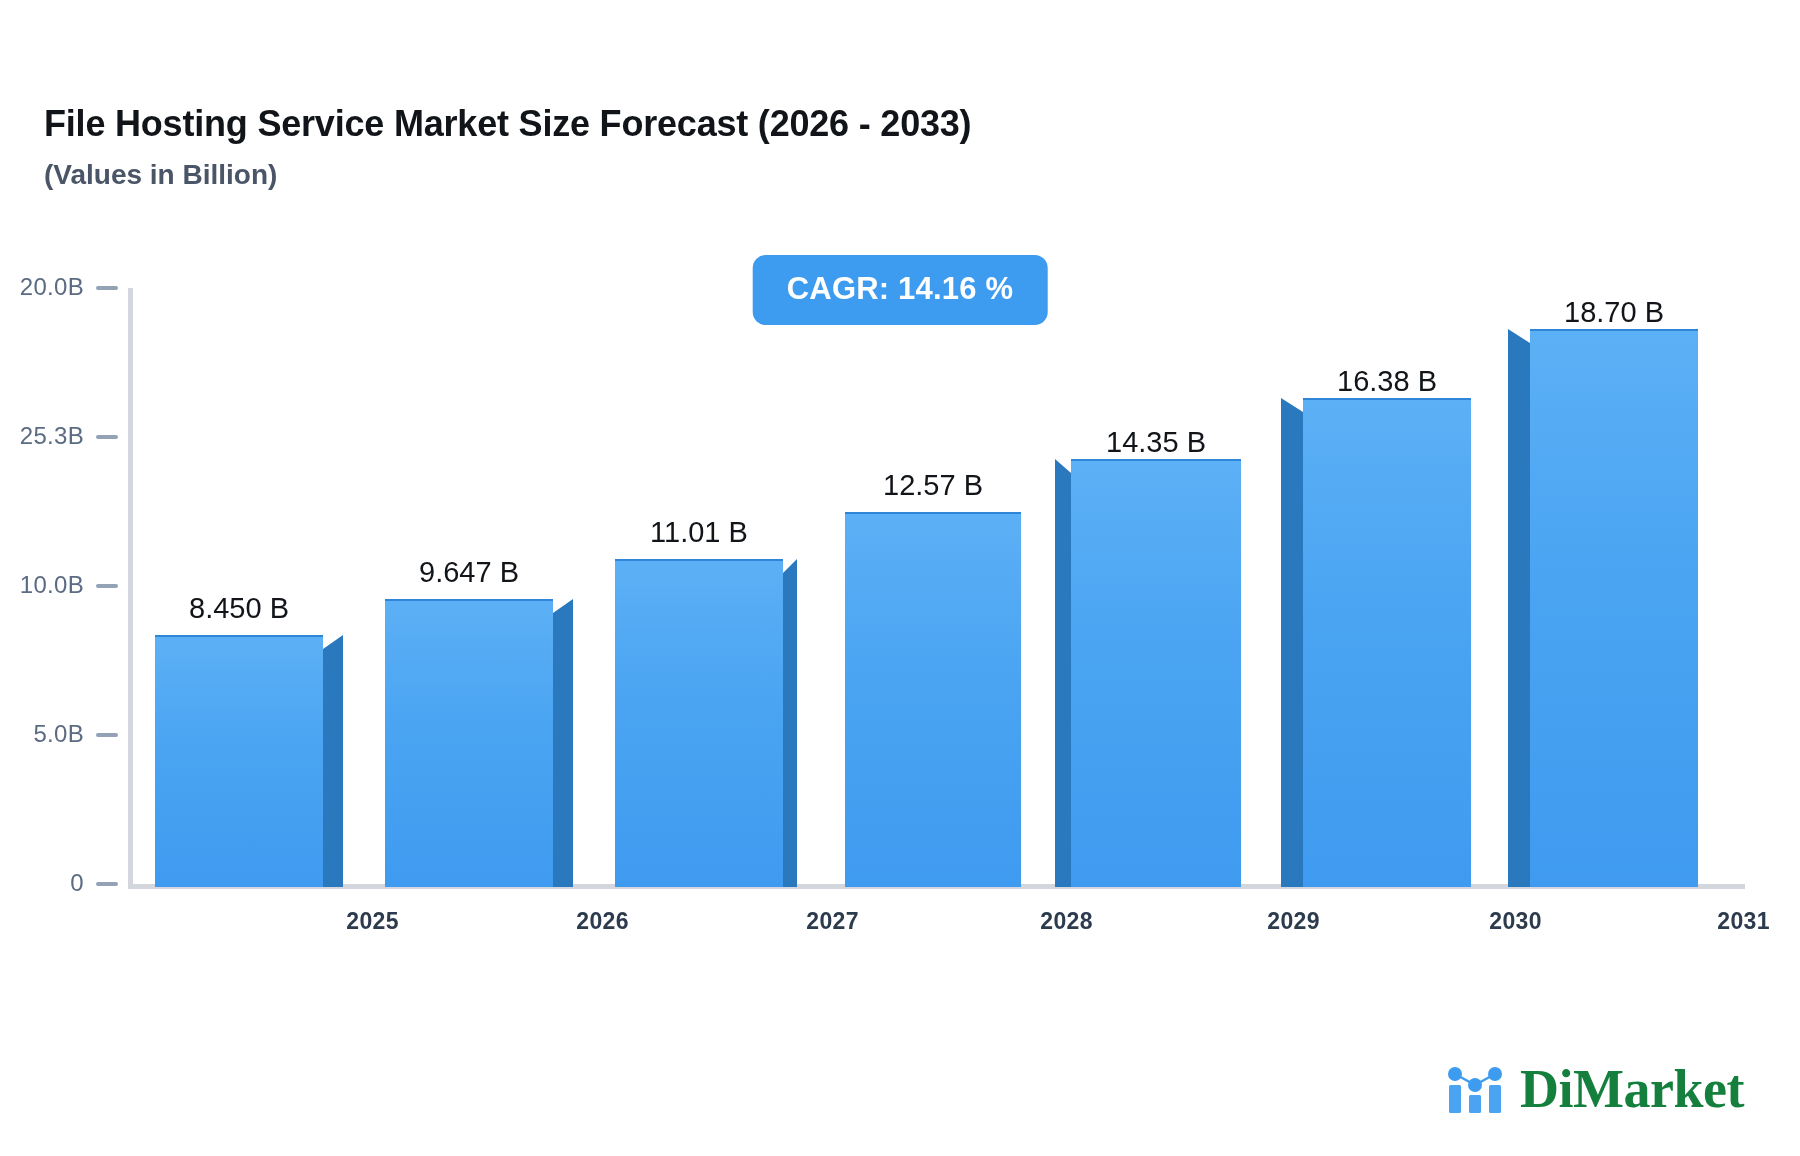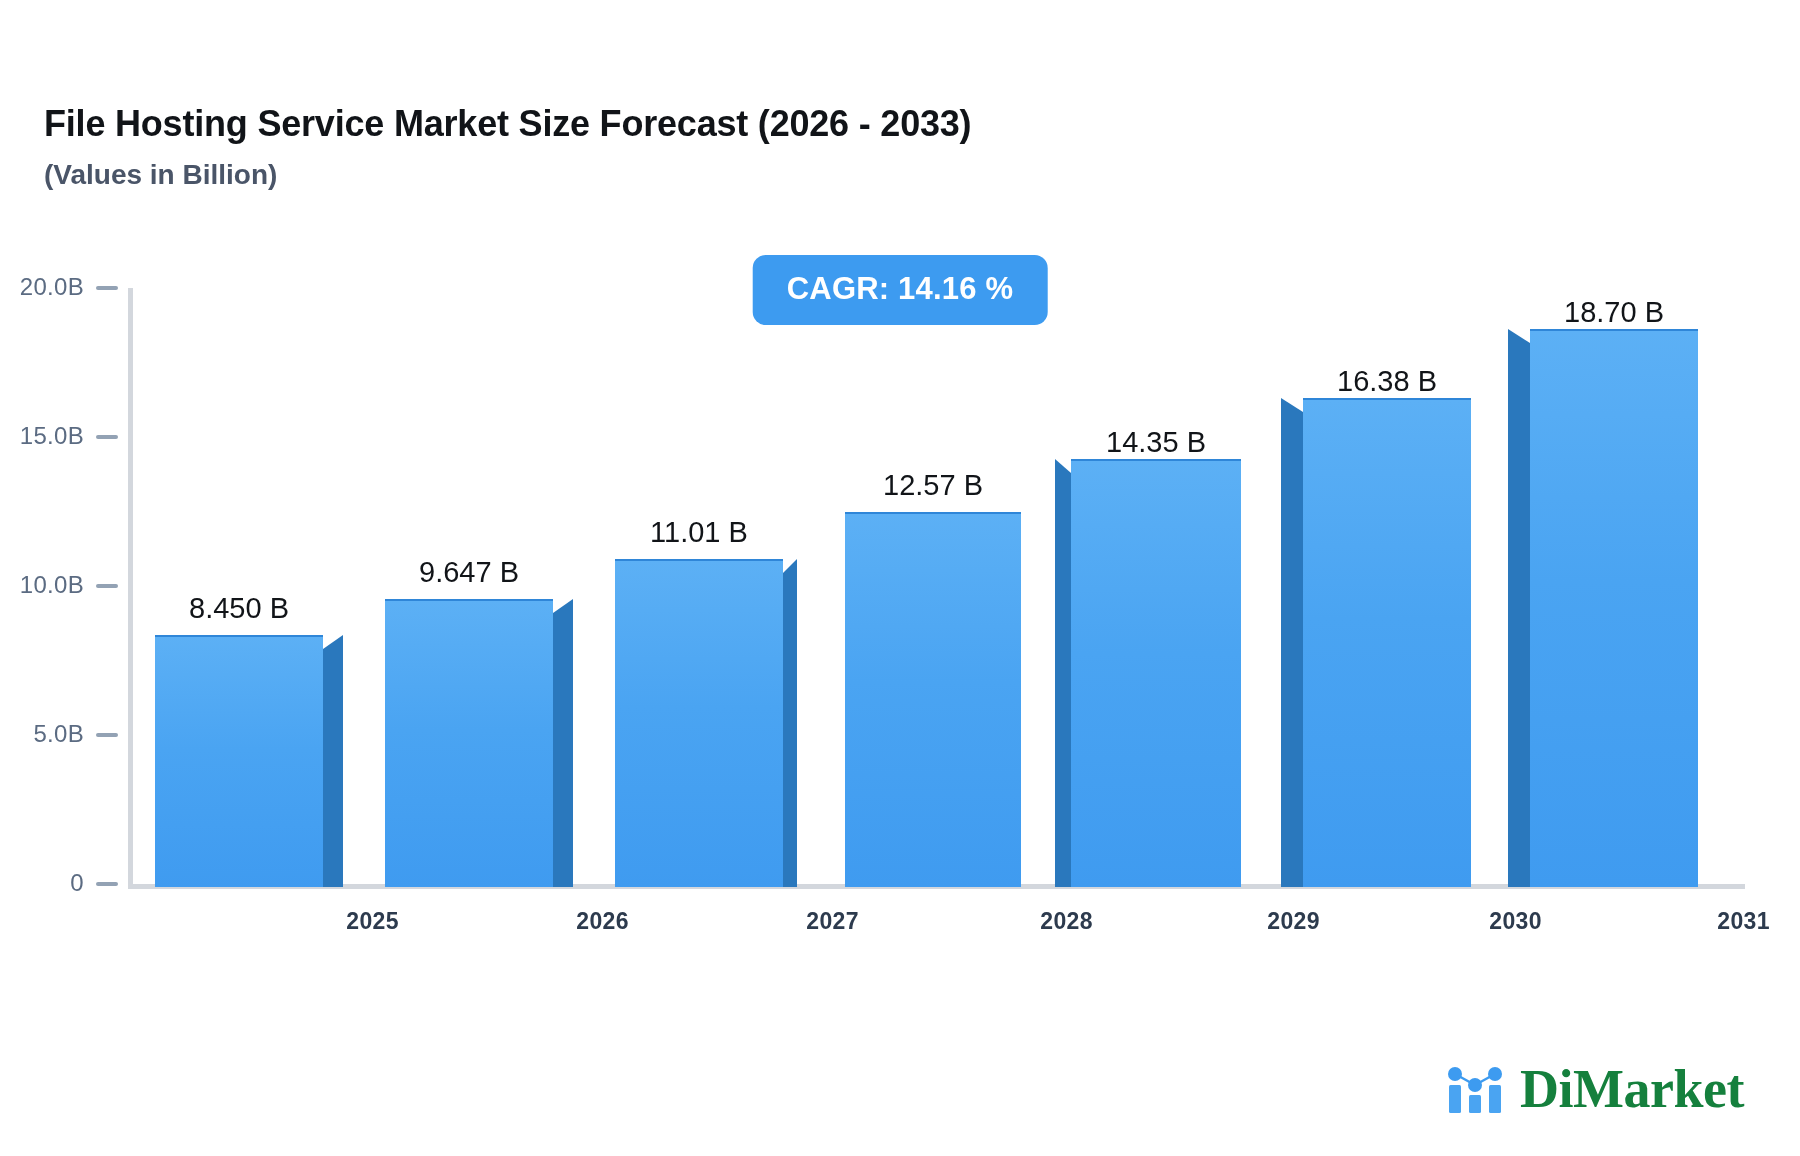--- a/index.html
+++ b/index.html
@@ -193,21 +193,21 @@
   <div class="plot">
 
     <div class="y-axis-spine"></div>
     <div class="x-axis-spine"></div>
 
     <div class="tick" style="top:288px;">
       <span class="tick-label">20.0B</span>
       <span class="tick-mark"></span>
     </div>
     <div class="tick" style="top:437px;">
-      <span class="tick-label">15.0B</span>
+      <span class="tick-label">25.3B</span>
       <span class="tick-mark"></span>
     </div>
     <div class="tick" style="top:586px;">
       <span class="tick-label">10.0B</span>
       <span class="tick-mark"></span>
     </div>
     <div class="tick" style="top:735px;">
       <span class="tick-label">5.0B</span>
       <span class="tick-mark"></span>
     </div>

